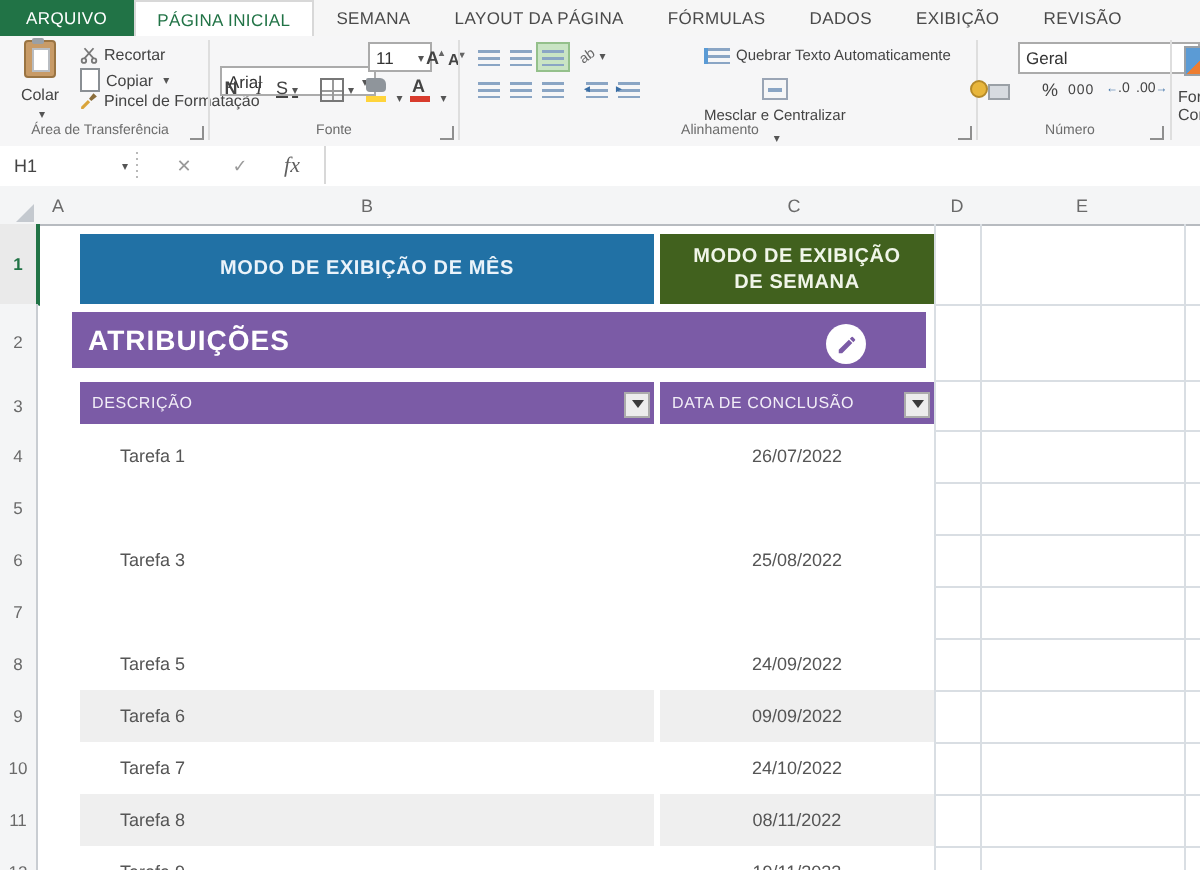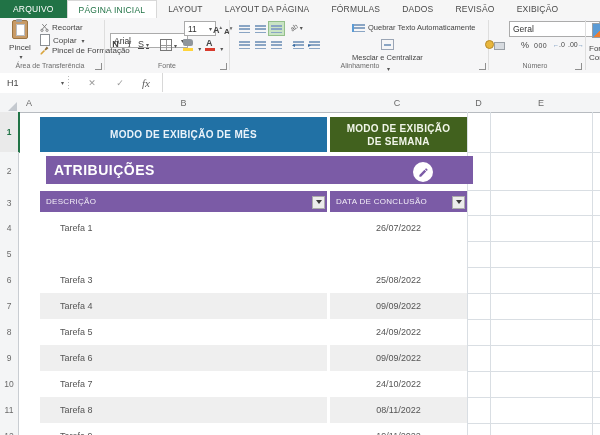--- a/index.html
+++ b/index.html
@@ -105,35 +105,35 @@
   .trow.alt .tname,.trow.alt .tdate{background:#EFEFEF;}
 </style>
 </head>
 <body>
 
 <div class="screen">
 
   <div class="tabbar">
     <div class="tab file">ARQUIVO</div>
     <div class="tab active">PÁGINA INICIAL</div>
-    <div class="tab">LAYOUT</div>
+    <div class="tab">SEMANA</div>
     <div class="tab">LAYOUT DA PÁGINA</div>
     <div class="tab">FÓRMULAS</div>
     <div class="tab">DADOS</div>
+    <div class="tab">EXIBIÇÃO</div>
     <div class="tab">REVISÃO</div>
-    <div class="tab">EXIBIÇÃO</div>
   </div>
 
   <div class="ribbon">
 
     <div class="abs" style="left:4px;top:2px;width:32px;height:40px;text-align:center;">
       <div class="iconbox" style="width:32px;">
           <span class="pasteico"></span>
         </div>
-      <div style="margin-top:2px;">Pincel</div>
+      <div style="margin-top:2px;">Colar</div>
       <div class="dd" style="height:6px;"></div>
     </div>
     <div class="sbtn" style="left:40px;top:5px;">
       <span class="iconbox">
           <svg width="9" height="9" viewBox="0 0 16 16">
             <g stroke="#777" stroke-width="1.6" fill="none">
               <line x1="4" y1="2" x2="12" y2="11"></line>
               <line x1="12" y1="2" x2="4" y2="11"></line>
               <circle cx="3.5" cy="13" r="2"></circle>
               <circle cx="12.5" cy="13" r="2"></circle>
@@ -304,44 +304,40 @@
     <div class="gl-h" style="left:467px;top:200px;width:133px;"></div>
     <div class="gl-h" style="left:467px;top:226px;width:133px;"></div>
     <div class="gl-h" style="left:467px;top:252px;width:133px;"></div>
     <div class="gl-h" style="left:467px;top:278px;width:133px;"></div>
     <div class="gl-h" style="left:467px;top:304px;width:133px;"></div>
     <div class="gl-h" style="left:467px;top:330px;width:133px;"></div>
 
     <div class="cell-blue" style="left:40px;top:24px;width:287px;height:35px;background:#2171A5;">MODO DE EXIBIÇÃO DE MÊS</div>
     <div class="cell-green" style="left:330px;top:24px;width:137px;height:35px;background:#41611E;">MODO DE EXIBIÇÃO DE SEMANA</div>
 
-    <div class="cell-title" style="left:46px;top:63px;width:427px;height:28px;background:#7B5BA6;">ATRIBUIÇÕES</div>
+    <div class="cell-title" style="left:36px;top:63px;width:427px;height:28px;background:#7B5BA6;">ATRIBUIÇÕES</div>
     <div class="penwrap" style="left:413px;top:69px;">
       <svg width="11" height="11" viewBox="0 0 24 24">
           <path fill="#7B5BA6" d="M3 17.25V21h3.75L17.81 9.94l-3.75-3.75L3 17.25zM20.71 7.04a.996.996 0 0 0 0-1.41l-2.34-2.34a.996.996 0 0 0-1.41 0l-1.83 1.83 3.75 3.75 1.83-1.83z"></path>
         </svg>
     </div>
 
     <div class="cell-th" style="left:330px;top:98px;width:137px;height:21px;background:#7B5BA6;">DATA DE CONCLUSÃO</div>
     <div class="cell-th" style="left:40px;top:98px;width:287px;height:21px;background:#7B5BA6;">DESCRIÇÃO</div>
     <div class="flt" style="left:312px;top:103px;"></div>
     <div class="flt" style="left:452px;top:103px;"></div>
 
     <div class="trow" style="top:122px;">
       <div class="tname">Tarefa 1</div>
       <div class="tdate">26/07/2022</div>
     </div>
     <div class="trow" style="top:174px;">
       <div class="tname">Tarefa 3</div>
       <div class="tdate">25/08/2022</div>
     </div>
-    <div class="trow alt" style="top:200px;">
-      <div class="tname">Tarefa 4</div>
-      <div class="tdate">09/09/2022</div>
-    </div>
     <div class="trow" style="top:226px;">
       <div class="tname">Tarefa 5</div>
       <div class="tdate">24/09/2022</div>
     </div>
     <div class="trow alt" style="top:252px;">
       <div class="tname">Tarefa 6</div>
       <div class="tdate">09/09/2022</div>
     </div>
     <div class="trow" style="top:278px;">
       <div class="tname">Tarefa 7</div>

